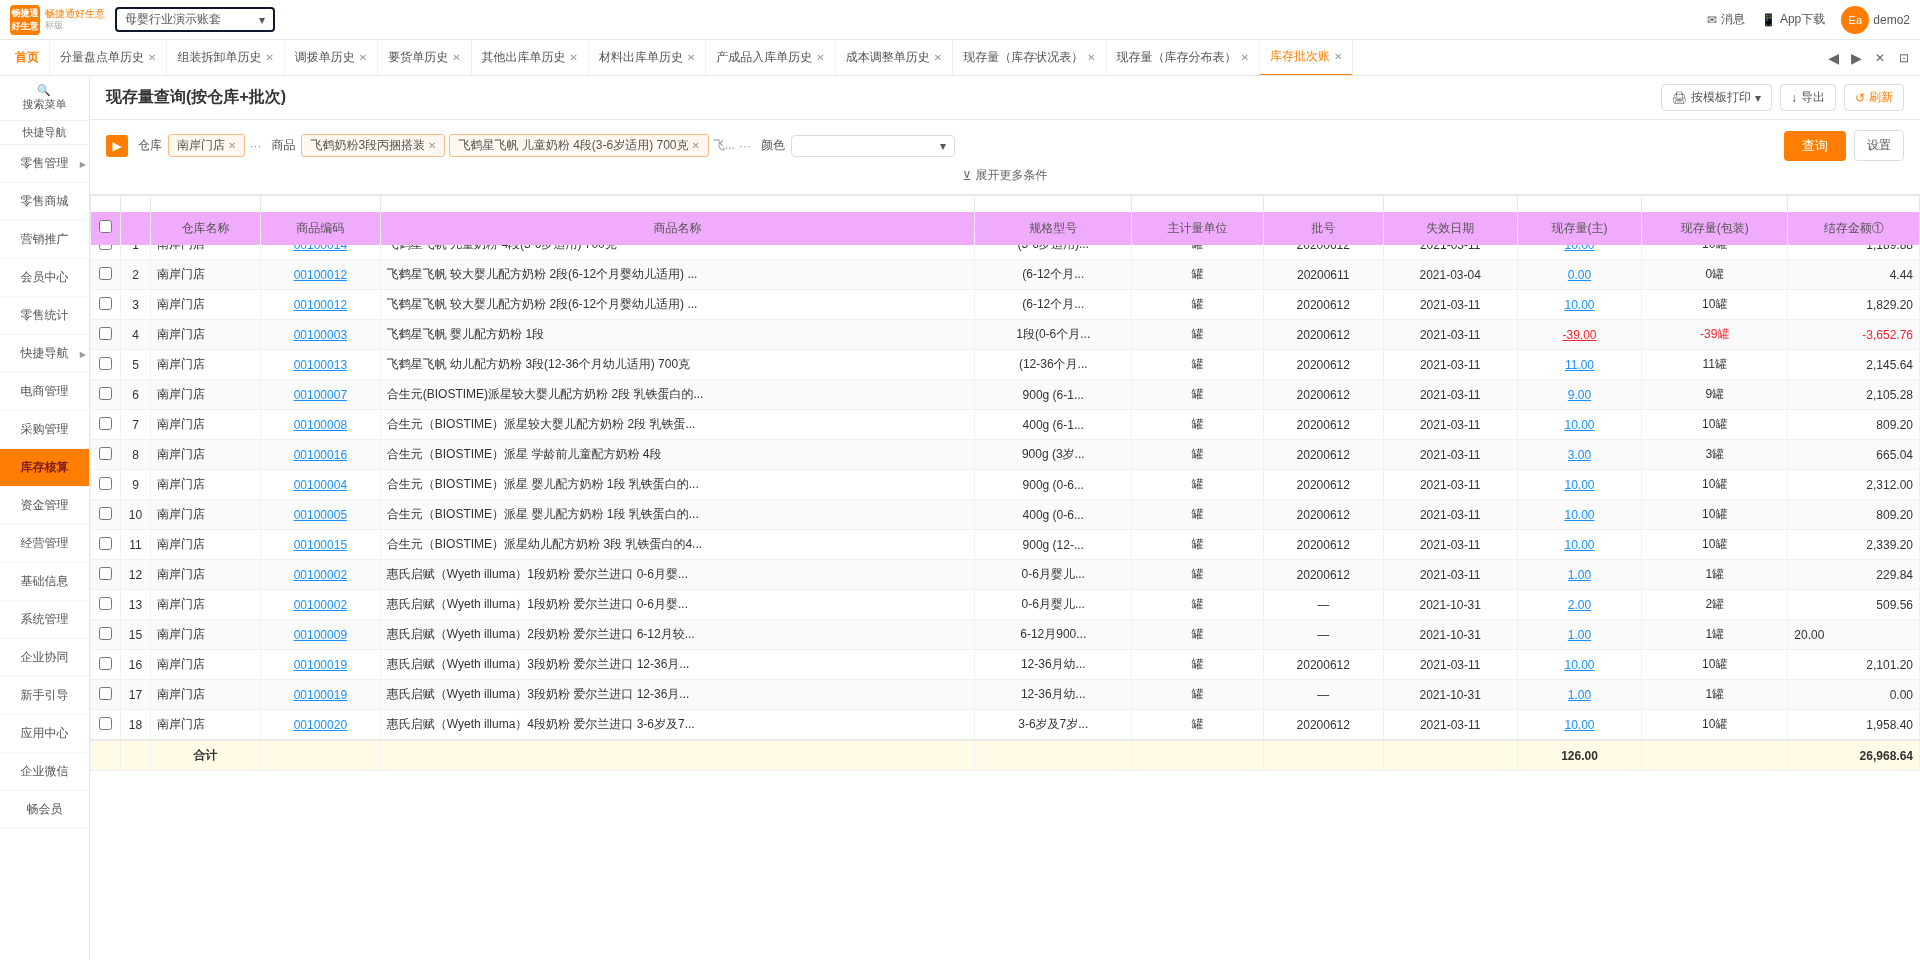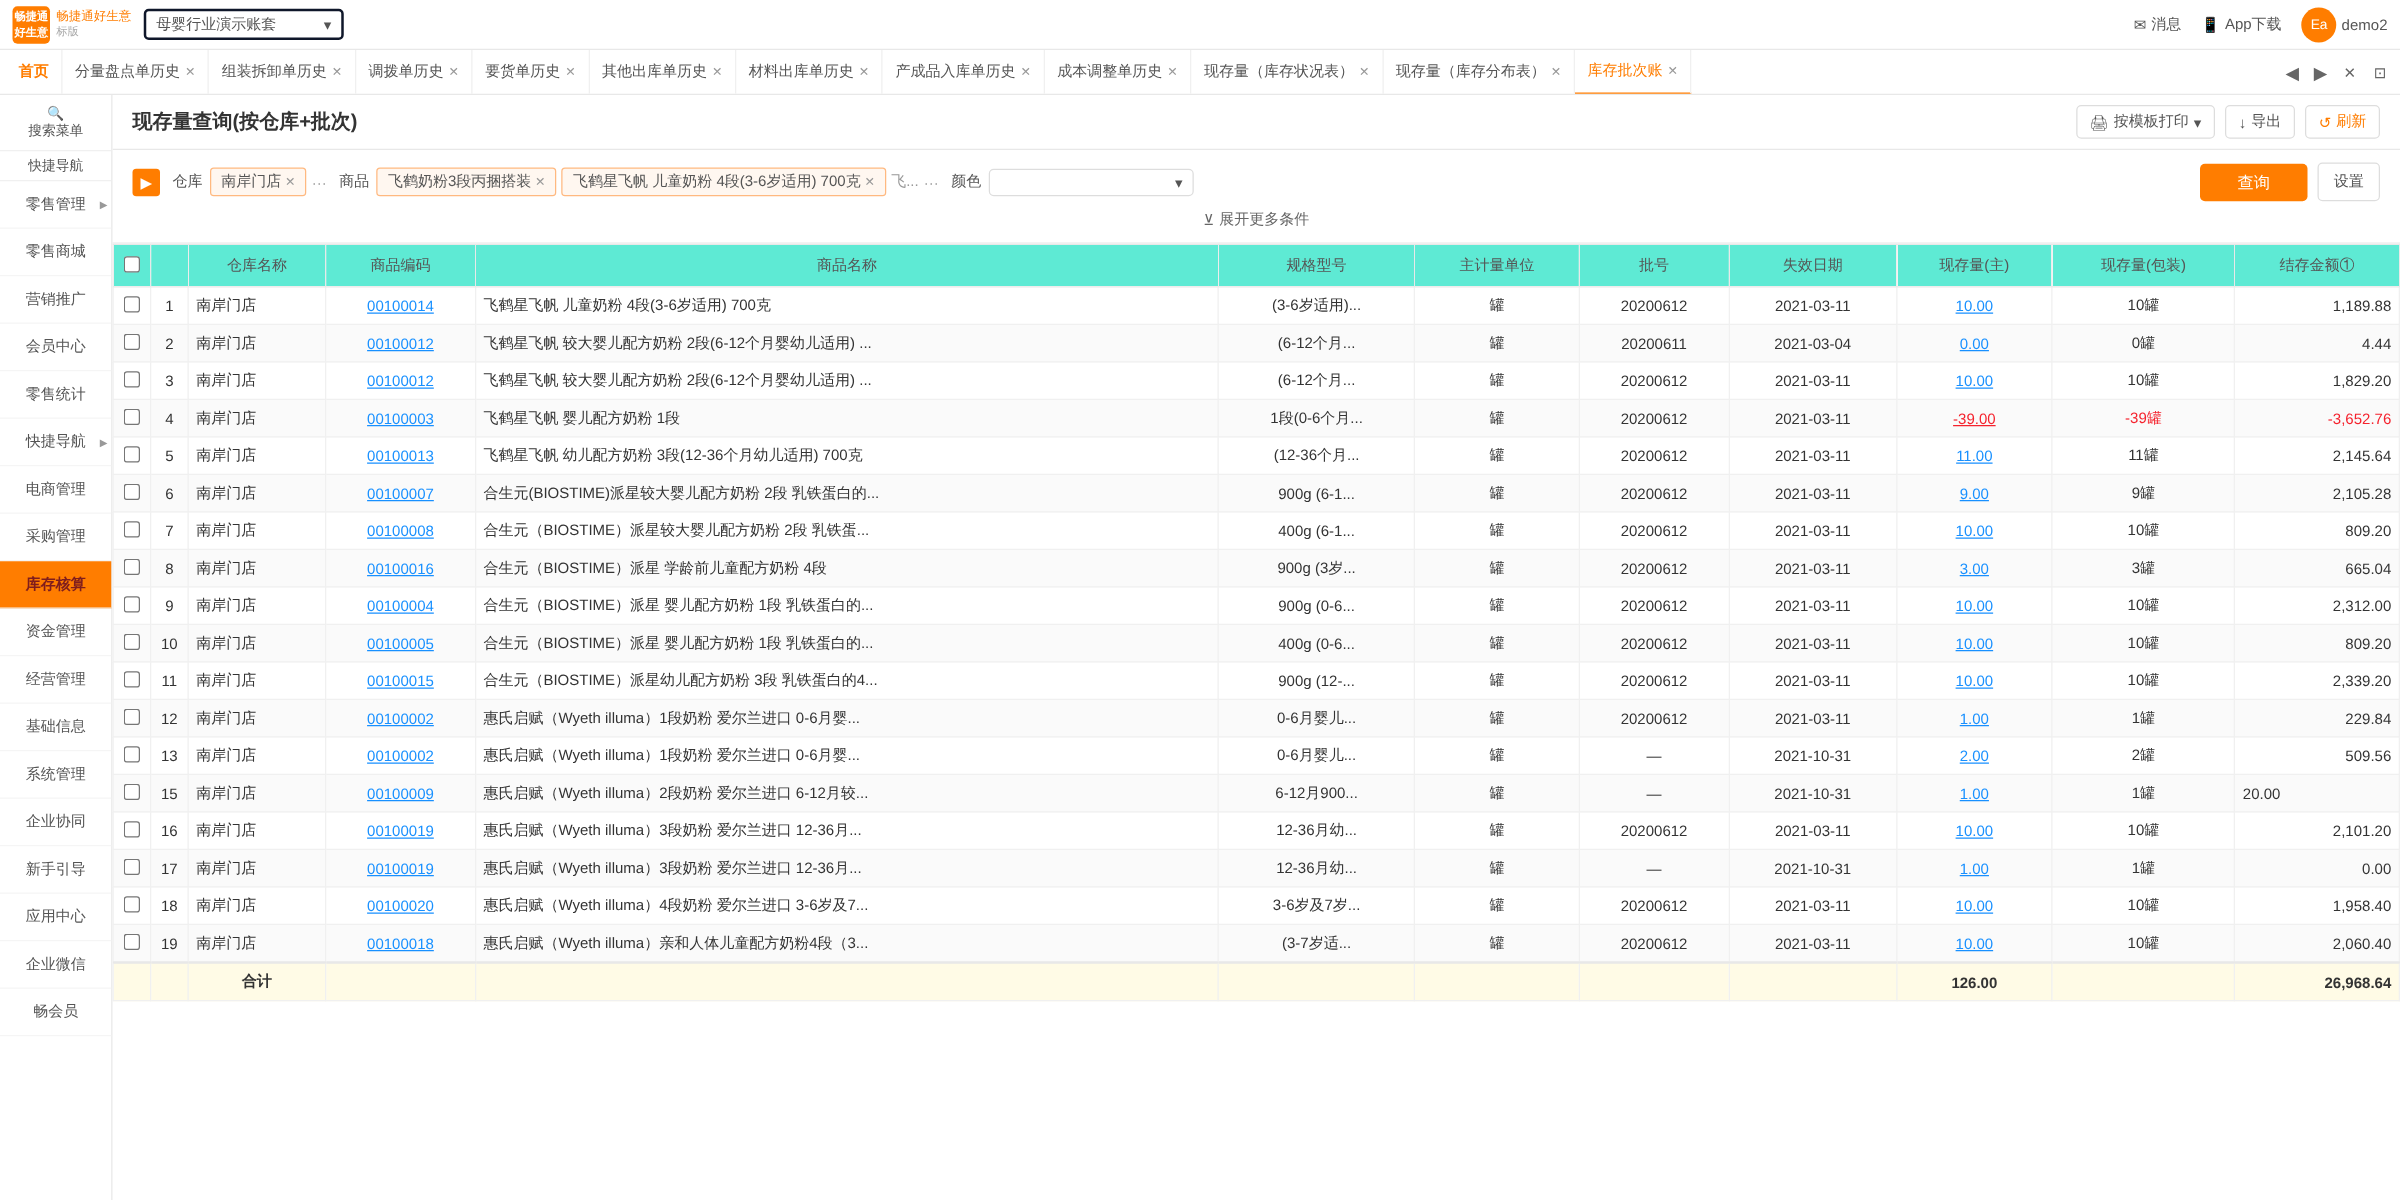--- a/index.html
+++ b/index.html
@@ -67,29 +67,29 @@
     
     .filter-area { background: #fff; padding: 10px 16px; border-bottom: 1px solid #e8e8e8; }
     .filter-row { display: flex; align-items: center; gap: 10px; flex-wrap: wrap; }
     .filter-group { display: flex; align-items: center; gap: 6px; }
     .filter-label { color: #555; font-size: 12px; white-space: nowrap; }
     .filter-tag-container { display: flex; align-items: center; gap: 4px; flex-wrap: wrap; min-width: 80px; }
     .filter-tag { background: #fff7f0; border: 1px solid #ffb980; border-radius: 3px; padding: 2px 8px; font-size: 12px; color: #555; display: flex; align-items: center; gap: 3px; }
     .filter-tag-close { cursor: pointer; color: #999; font-size: 10px; }
     .filter-more { color: #999; cursor: pointer; }
     .color-dropdown { border: 1px solid #ddd; border-radius: 4px; padding: 3px 8px; font-size: 12px; color: #555; display: flex; align-items: center; gap: 60px; cursor: pointer; min-width: 100px; }
-    .btn-query { background: #ff7d00; color: #fff; border: none; border-radius: 4px; padding: 6px 30px; font-size: 13px; cursor: pointer; }
+    .btn-query { background: #ff7d00; color: #fff; border: none; border-radius: 4px; padding: 6px 18px; font-size: 13px; cursor: pointer; }
     .btn-settings { background: #fff; color: #555; border: 1px solid #ddd; border-radius: 4px; padding: 6px 12px; font-size: 12px; cursor: pointer; }
     .expand-row { display: flex; justify-content: center; padding-top: 6px; }
     .toggle-btn { display: flex; align-items: center; gap: 4px; cursor: pointer; font-size: 12px; color: #666; }
 
     
     .table-container { flex: 1; overflow: auto; background: #fff; }
     table { width: 100%; border-collapse: collapse; font-size: 12px; }
-    thead tr { background: #5eead4; position: sticky; top: 0; z-index: 10; }
+    thead tr { background: #f0abfc; position: sticky; top: 16px; z-index: 10; }
     th { padding: 8px 6px; text-align: center; border: 1px solid #e8e8e8; color: #555; font-weight: normal; white-space: nowrap; }
     td { padding: 6px 6px; border: 1px solid #f0f0f0; text-align: center; color: #333; white-space: nowrap; }
     tr:nth-child(even) { background: #fafafa; }
     .col-index { width: 30px; }
     .col-check { width: 30px; }
     td.text-left { text-align: left; }
     td.text-red { color: #f5222d; }
     td.underline { text-decoration: underline; cursor: pointer; color: #1890ff; }
     td.underline-red { text-decoration: underline; cursor: pointer; color: #f5222d; }
     .summary-row { background: #fffbe6 !important; font-weight: bold; }
@@ -586,34 +586,20 @@
     <td class="underline">00100020</td>
     <td class="text-left" style="text-align:left;">惠氏启赋（Wyeth illuma）4段奶粉 爱尔兰进口 3-6岁及7...</td>
     <td>3-6岁及7岁...</td>
     <td>罐</td>
     <td>20200612</td>
     <td>2021-03-11</td>
     <td class="underline">10.00</td>
     <td class="">10罐</td>
     <td style="text-align:right;" class="">1,958.40</td>
   </tr>
-            <tr>
-    <td><input type="checkbox" style=""></td>
-    <td>19</td>
-    <td class="text-left">南岸门店</td>
-    <td class="underline">00100018</td>
-    <td class="text-left" style="text-align:left;">惠氏启赋（Wyeth illuma）亲和人体儿童配方奶粉4段（3...</td>
-    <td>(3-7岁适...</td>
-    <td>罐</td>
-    <td>20200612</td>
-    <td>2021-03-11</td>
-    <td class="underline">10.00</td>
-    <td class="">10罐</td>
-    <td style="text-align:right;" class="">2,060.40</td>
-  </tr>
             <tr class="summary-row">
   <td></td>
   <td></td>
   <td>合计</td>
   <td></td>
   <td style="text-align:left;"></td>
   <td></td>
   <td></td>
   <td></td>
   <td></td>

